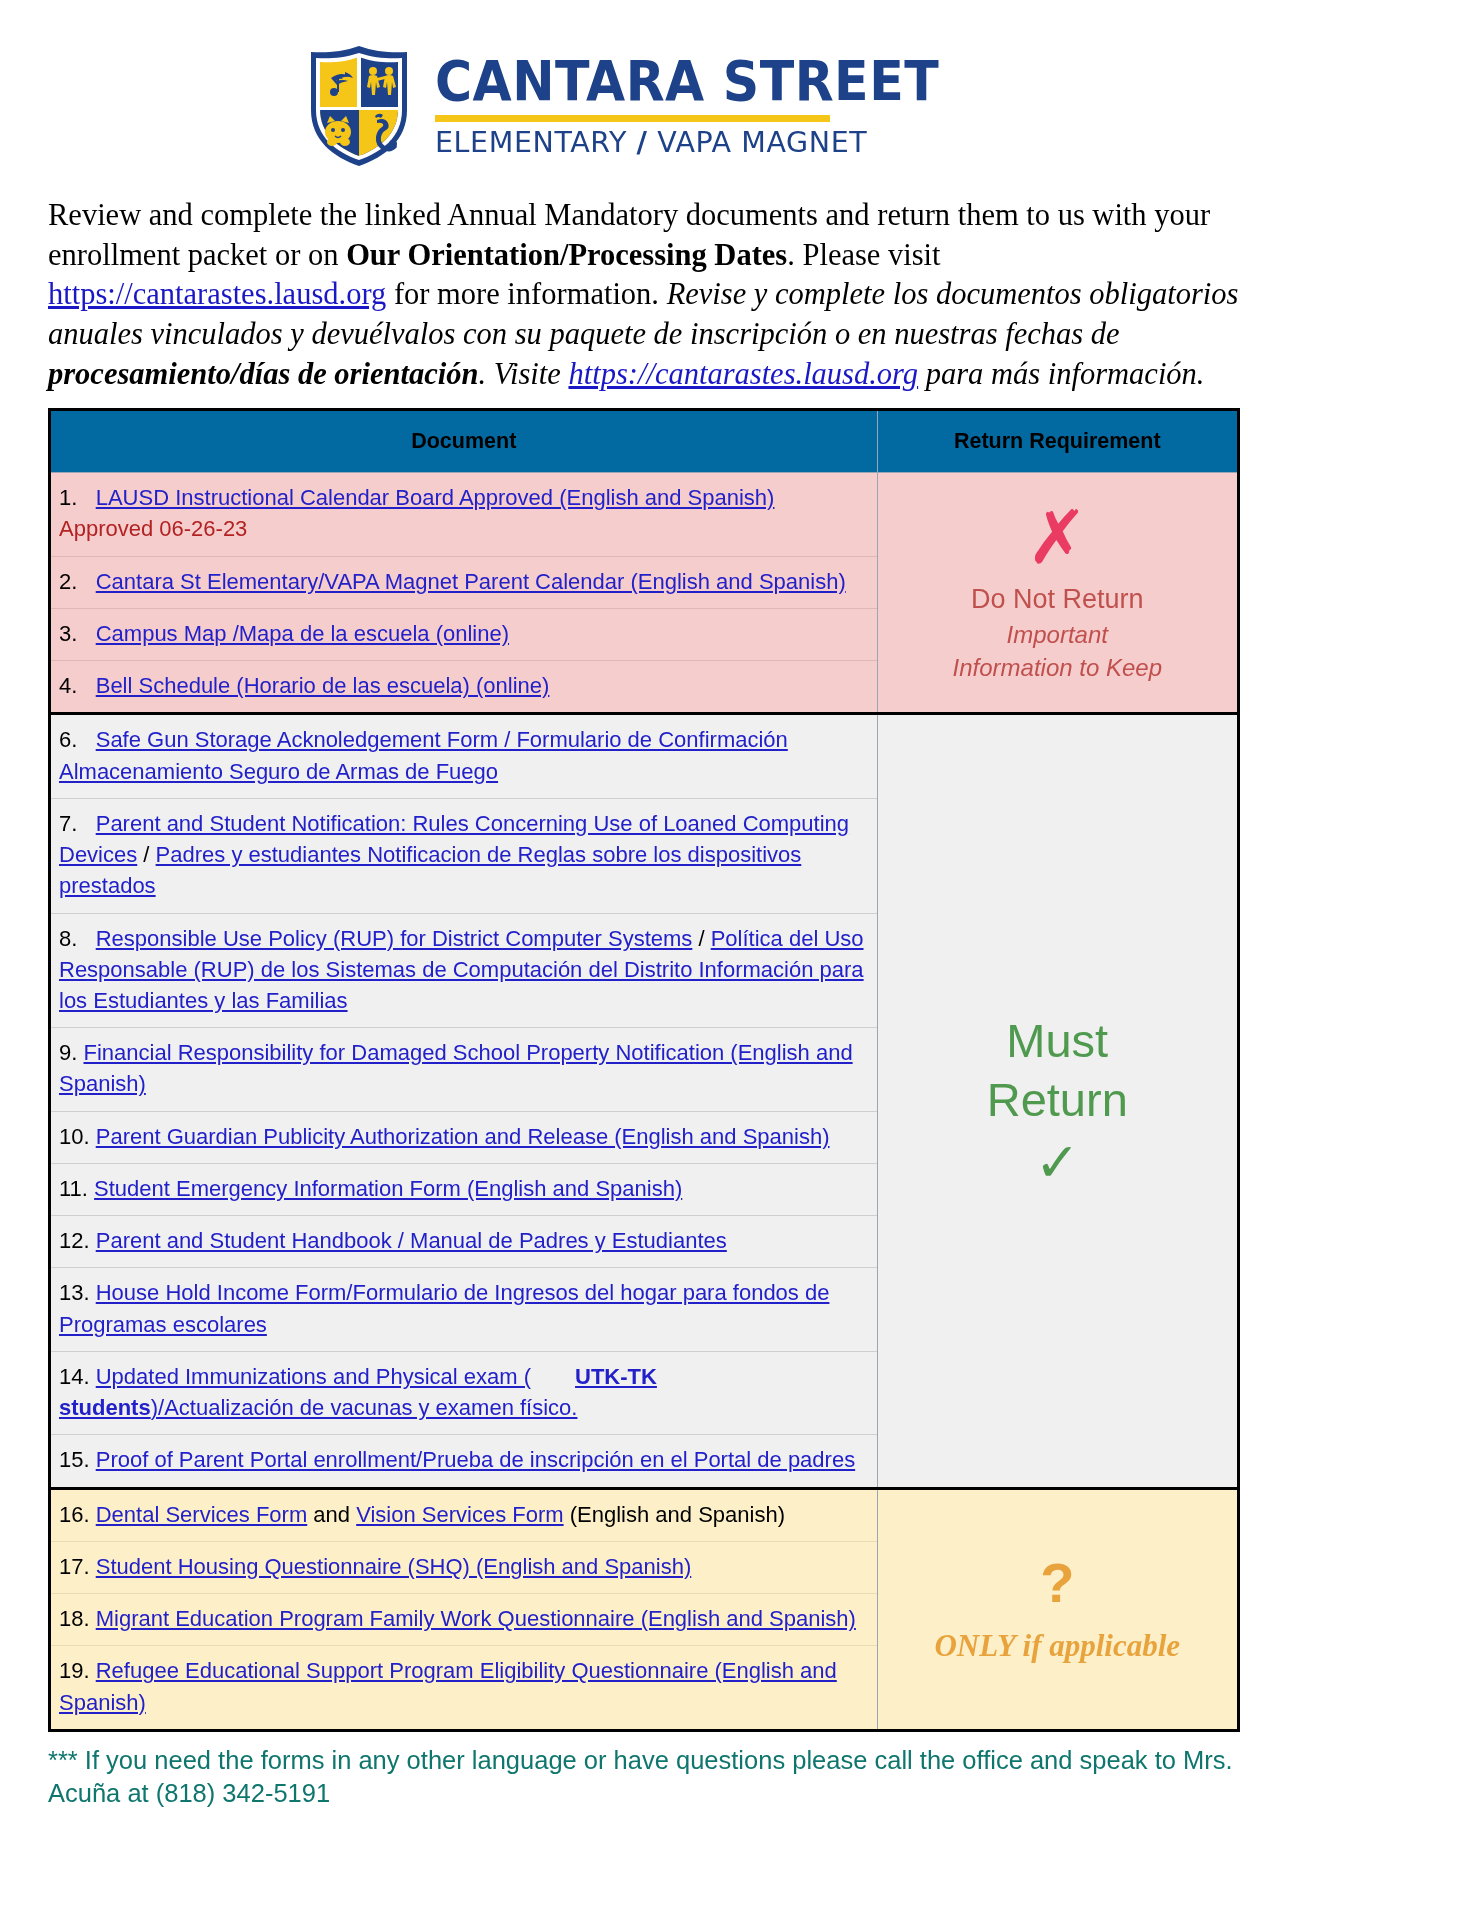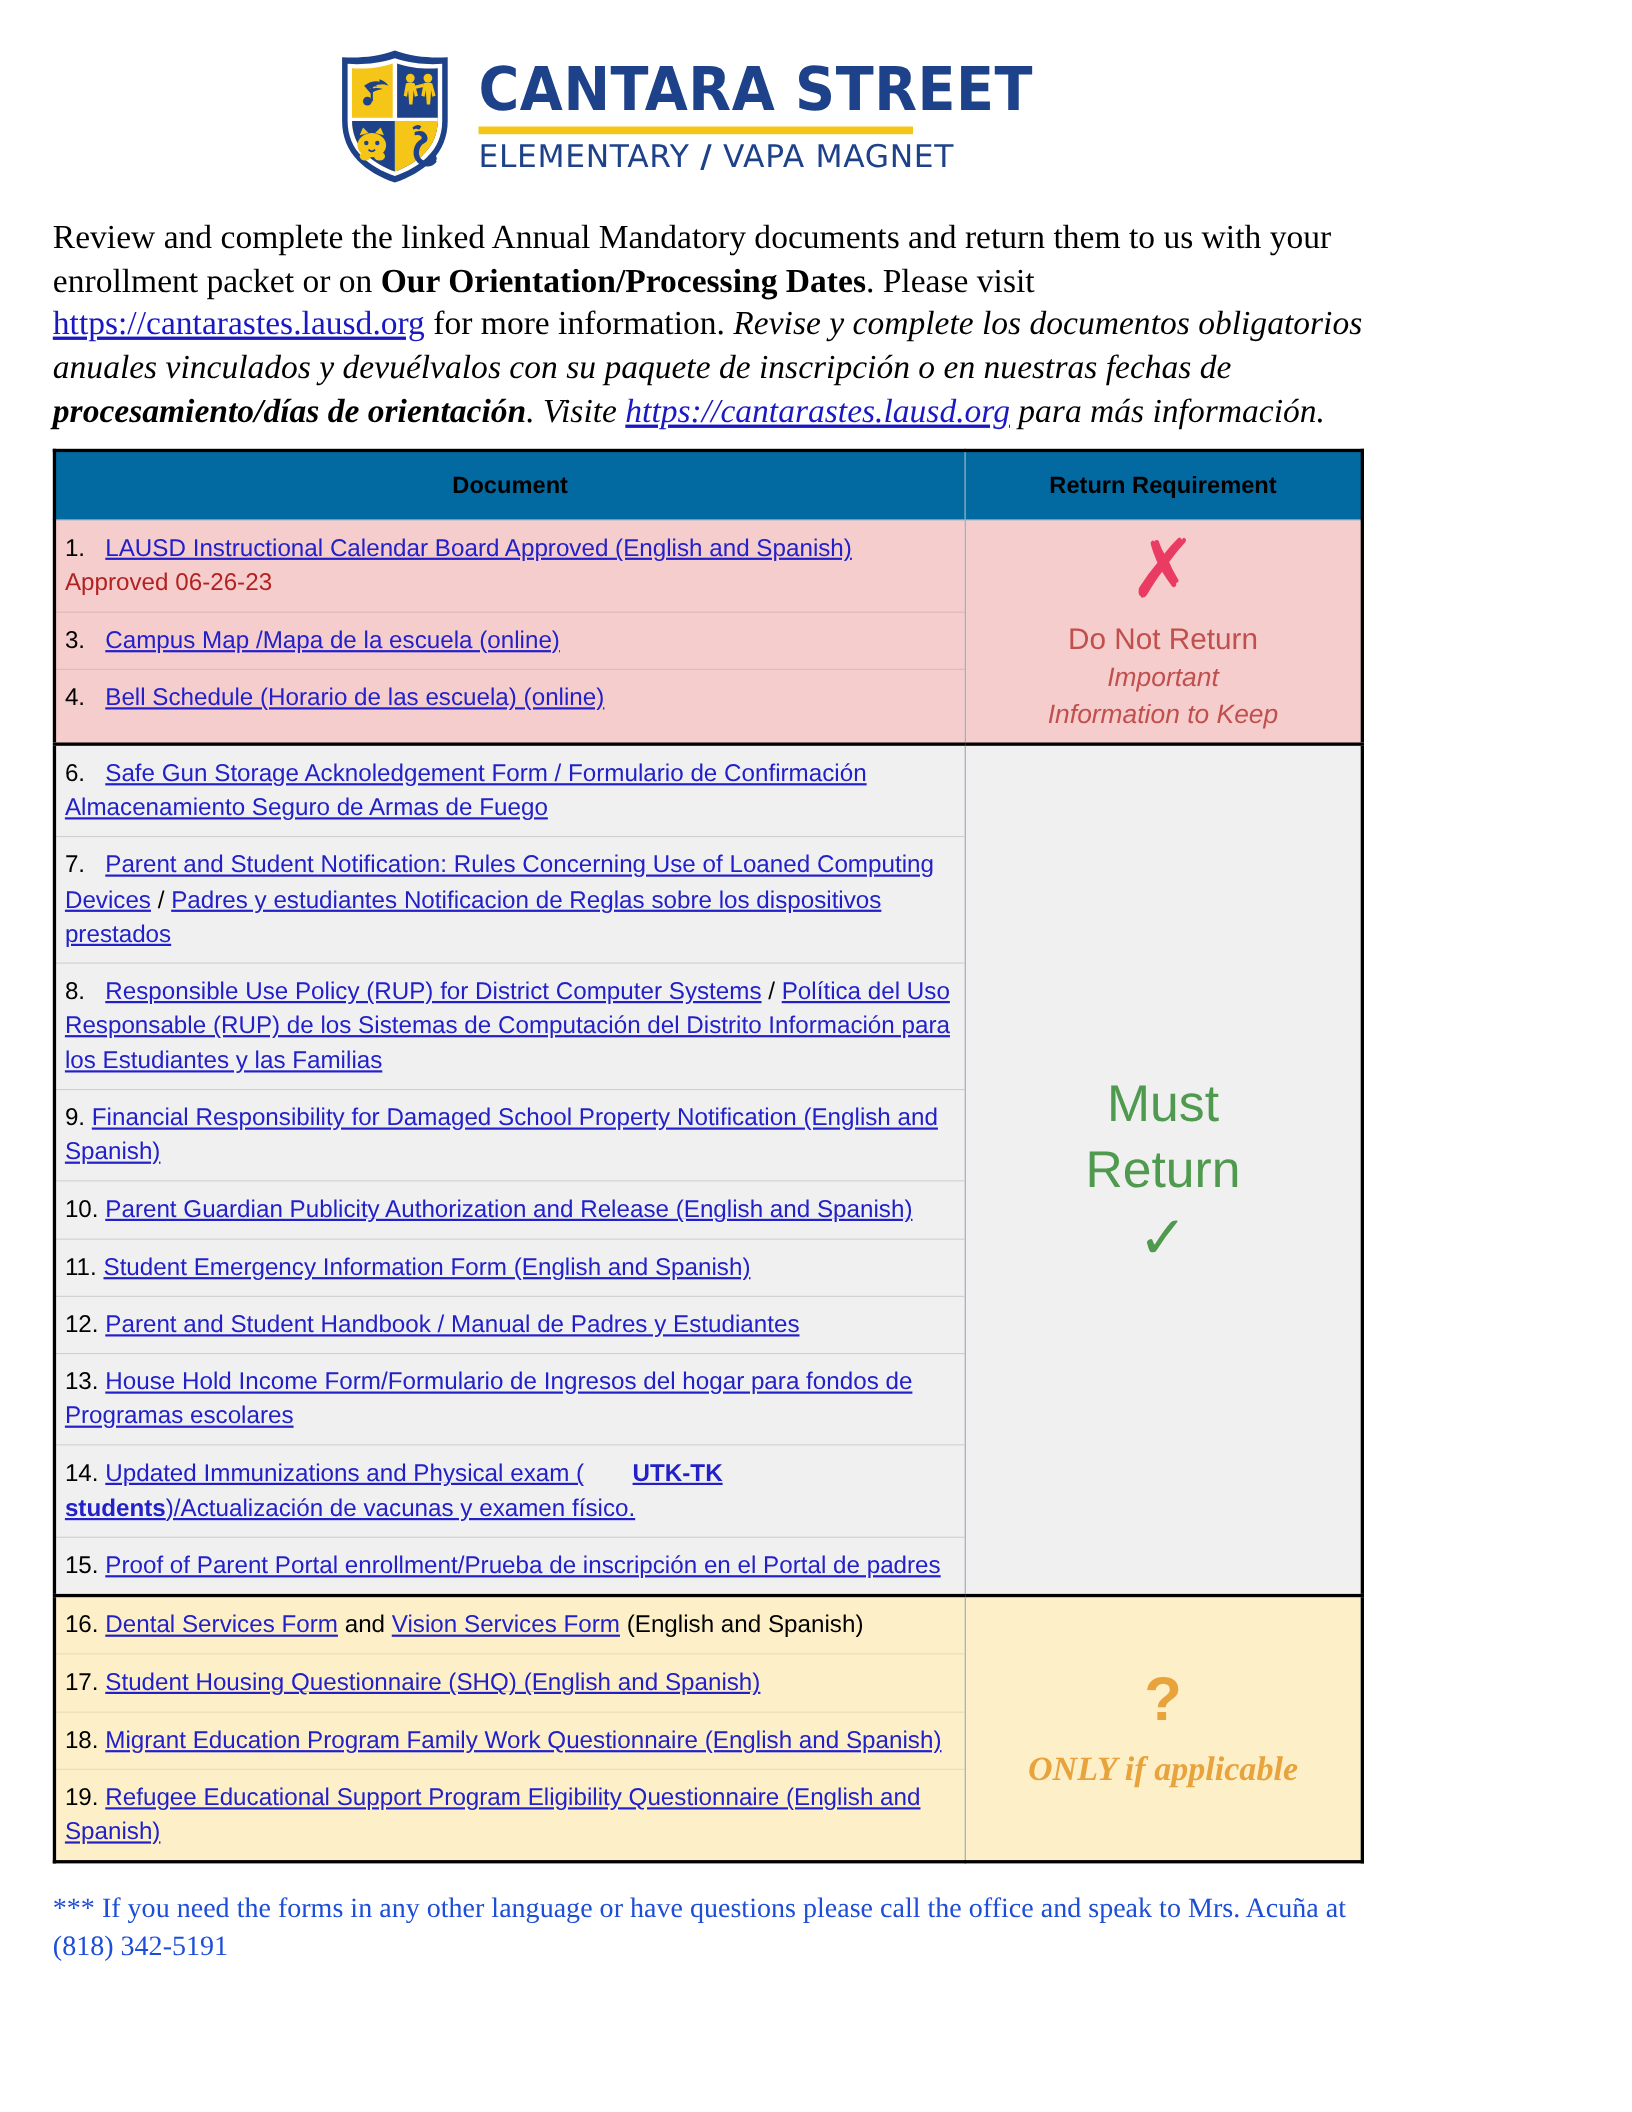--- a/index.html
+++ b/index.html
@@ -217,24 +217,24 @@
     font-family: Liberation Serif, serif;
     font-weight: bold;
     font-style: italic;
     font-size: 31px;
     color: #e8a33d;
     line-height: 1.2;
   }
 
   
   .footer {
-    font-family: Liberation Serif, serif;
+    font-family: Liberation Sans, sans-serif;
     font-size: 25.5px;
-    color: #1d4ed8;
-    margin: 24px 48px 30px 48px;
+    color: #0f766e;
+    margin: 12px 48px 30px 48px;
     line-height: 1.3;
   }
 </style>
 </head>
 <body>
 
 <div class="page">
 
   <div class="logo-block">
     <svg class="crest" viewBox="0 0 108 124" aria-hidden="true">
@@ -298,20 +298,23 @@
     <tbody>
 
       <tr class="sec-pink">
         <td class="items">
           <table class="rowlist">
             <tbody>
                 <tr>
                   <td><span class="num">1.</span>&nbsp;&nbsp; <a class="lk" href="#">LAUSD Instructional Calendar Board Approved (English and Spanish)</a><span class="approved"> Approved 06-26-23</span></td>
                 </tr>
             <tr>
+                  <td><span class="num">2.</span>&nbsp;&nbsp; <a class="lk" href="#">Cantara St Elementary/VAPA Magnet  Parent Calendar (English and Spanish) </a></td>
+                </tr>
+            <tr>
                   <td><span class="num">3.</span>&nbsp;&nbsp; <a class="lk" href="#">Campus Map /Mapa de la escuela   (online)</a></td>
                 </tr>
             <tr>
                   <td><span class="num">4.</span>&nbsp;&nbsp; <a class="lk" href="#">Bell Schedule (Horario de las escuela) (online)</a></td>
                 </tr>
           </tbody>
             </table>
         </td>
         <td class="req">
           <div class="req-inner">

